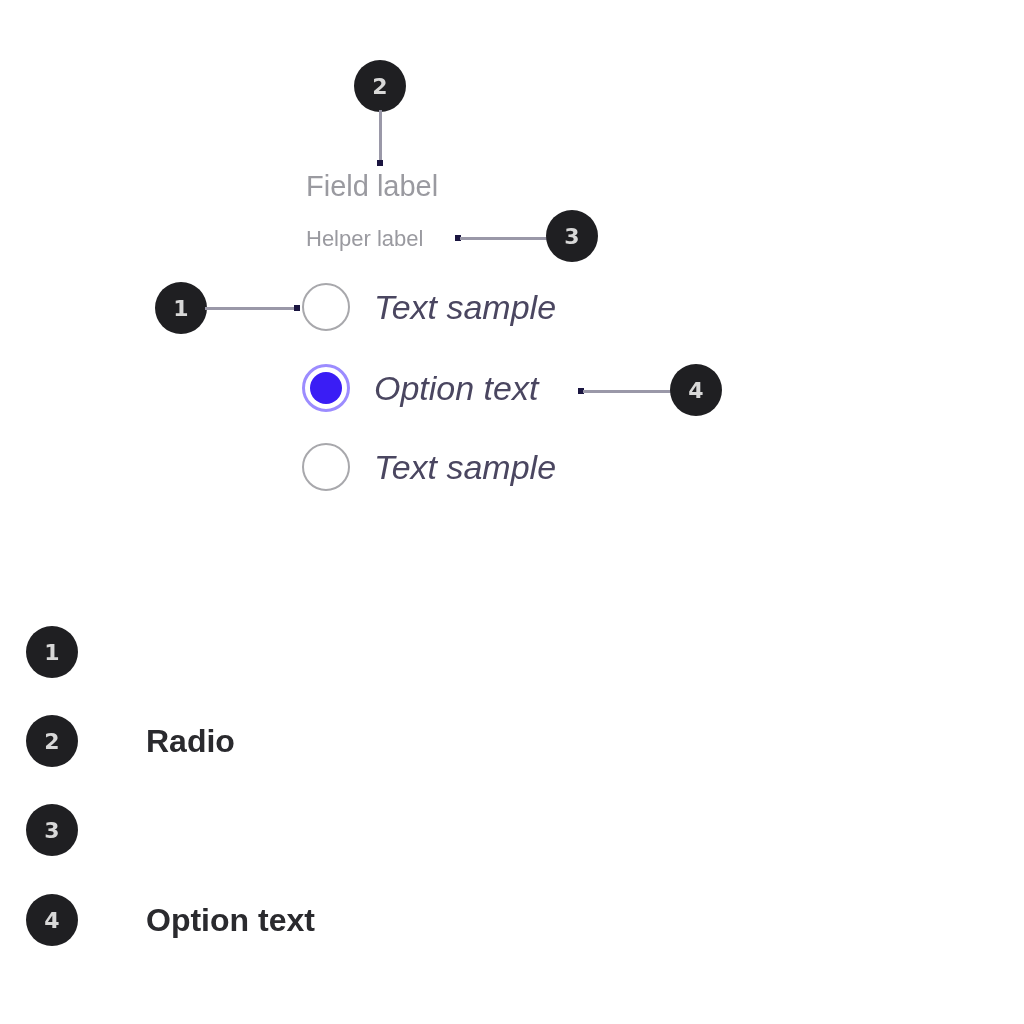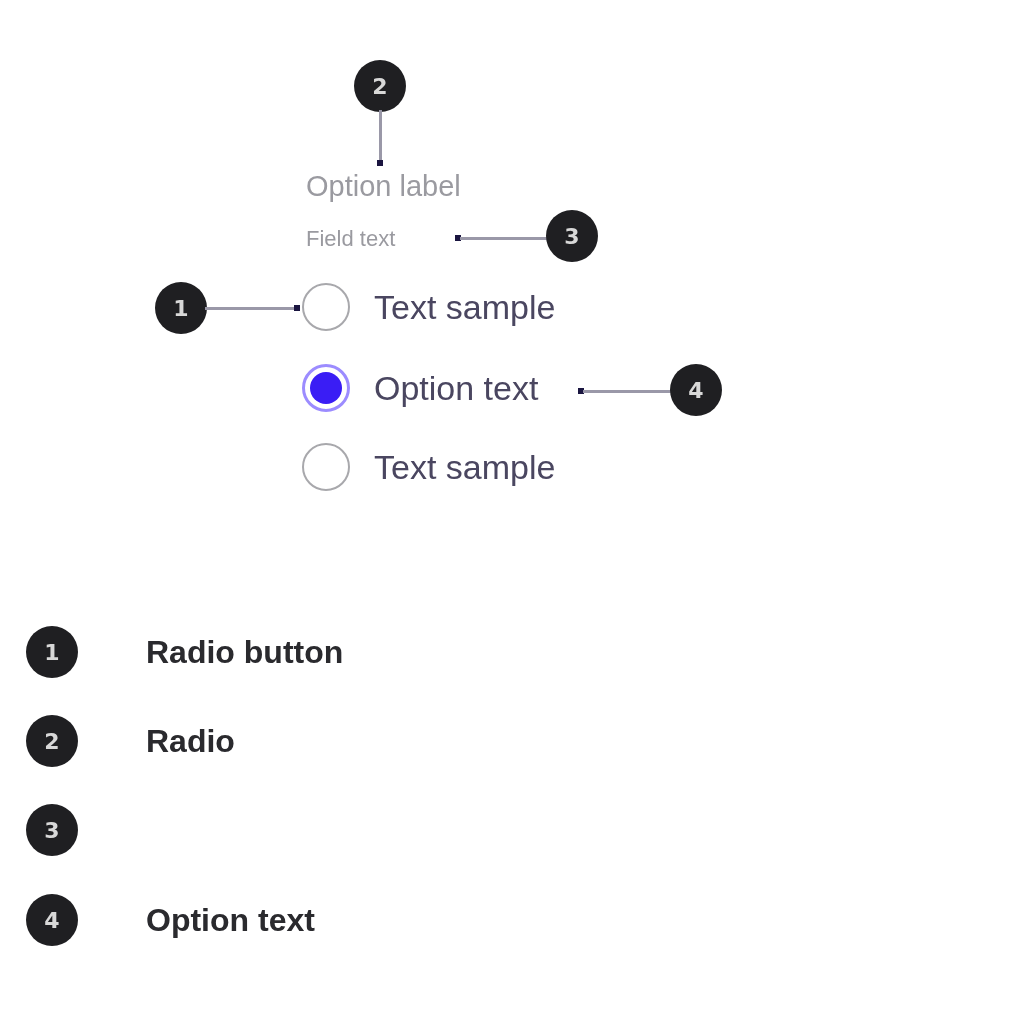--- a/index.html
+++ b/index.html
@@ -6,39 +6,39 @@
   body { width: 1024px; height: 1024px; position: relative; overflow: hidden;
          font-family: "Liberation Sans", sans-serif; }
   .badge { position: absolute; width: 52px; height: 52px; border-radius: 50%;
            background: #1f1f22; color: #d8d8d8; font-weight: bold; font-size: 22px;
            display: flex; align-items: center; justify-content: center;
            font-family: "DejaVu Sans", sans-serif; }
   .line { position: absolute; background: #9a98a8; }
   .dot { position: absolute; width: 6px; height: 6px; background: #1a1540; }
   .field-label { position: absolute; left: 306px; top: 170px; font-size: 29px; color: #9a9aa0; }
   .helper-text { position: absolute; left: 306px; top: 226px; font-size: 22px; color: #9a9aa0; }
-  .radio-row { position: absolute; left: 302px; display: flex; align-items: center; }
+  .radio-row { position: absolute; left: 302px; display: flex; align-items: center; font-style: italic; }
   .radio { width: 48px; height: 48px; border-radius: 50%; box-sizing: border-box;
            border: 2px solid #a8a8ac; background: #fff; display: flex; align-items: center; justify-content: center; }
   .radio.checked { border: 3px solid #9c8cff; }
   .radio .inner { width: 32px; height: 32px; border-radius: 50%; background: #3a1df5; }
   .radio-text { margin-left: 24px; font-size: 34px; color: #4a4660; }
   .legend-item { position: absolute; left: 26px; display: flex; align-items: center; }
   .legend-item .badge { position: static; }
   .legend-text { margin-left: 68px; font-size: 32px; font-weight: bold; color: #2a2a2e; }
 </style>
 </head>
 <body>
 
 <div class="badge" style="left:354px;top:60px;">2</div>
 <div class="line" style="left:379px;top:110px;width:3px;height:52px;"></div>
 <div class="dot" style="left:377px;top:160px;"></div>
 
-<div class="field-label">Option label</div>
-<div class="helper-text">Field text</div>
+<div class="field-label">Field label</div>
+<div class="helper-text">Helper label</div>
 
 <div class="dot" style="left:455px;top:235px;"></div>
 <div class="line" style="left:460px;top:237px;width:90px;height:3px;"></div>
 <div class="badge" style="left:546px;top:210px;">3</div>
 
 <div class="badge" style="left:155px;top:282px;">1</div>
 <div class="line" style="left:205px;top:307px;width:90px;height:3px;"></div>
 <div class="dot" style="left:294px;top:305px;"></div>
 
 <div class="radio-row" style="top:283px;">
@@ -55,21 +55,20 @@
   <div class="radio"></div>
   <span class="radio-text">Text sample</span>
 </div>
 
 <div class="dot" style="left:578px;top:388px;"></div>
 <div class="line" style="left:583px;top:390px;width:92px;height:3px;"></div>
 <div class="badge" style="left:670px;top:364px;">4</div>
 
 <div class="legend-item" style="top:626px;">
   <div class="badge">1</div>
-  <span class="legend-text">Radio button</span>
 </div>
 <div class="legend-item" style="top:715px;">
   <div class="badge">2</div>
   <span class="legend-text">Radio</span>
 </div>
 <div class="legend-item" style="top:804px;">
   <div class="badge">3</div>
 </div>
 <div class="legend-item" style="top:894px;">
   <div class="badge">4</div>

